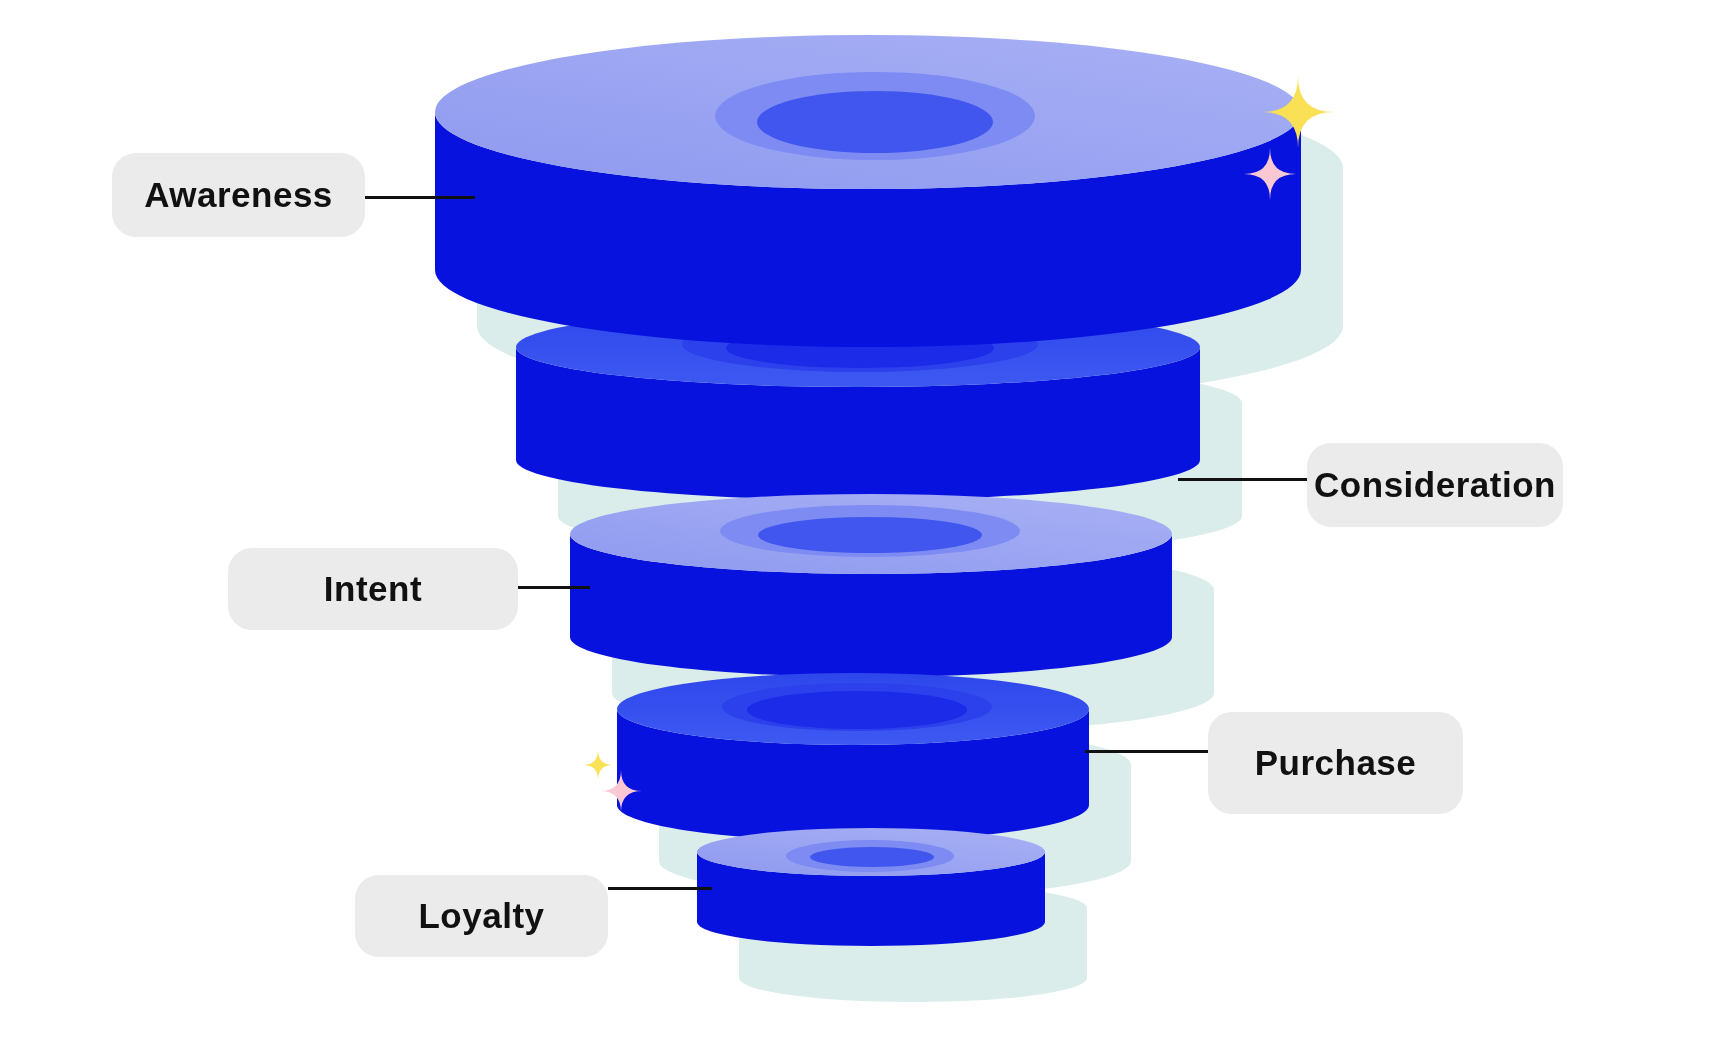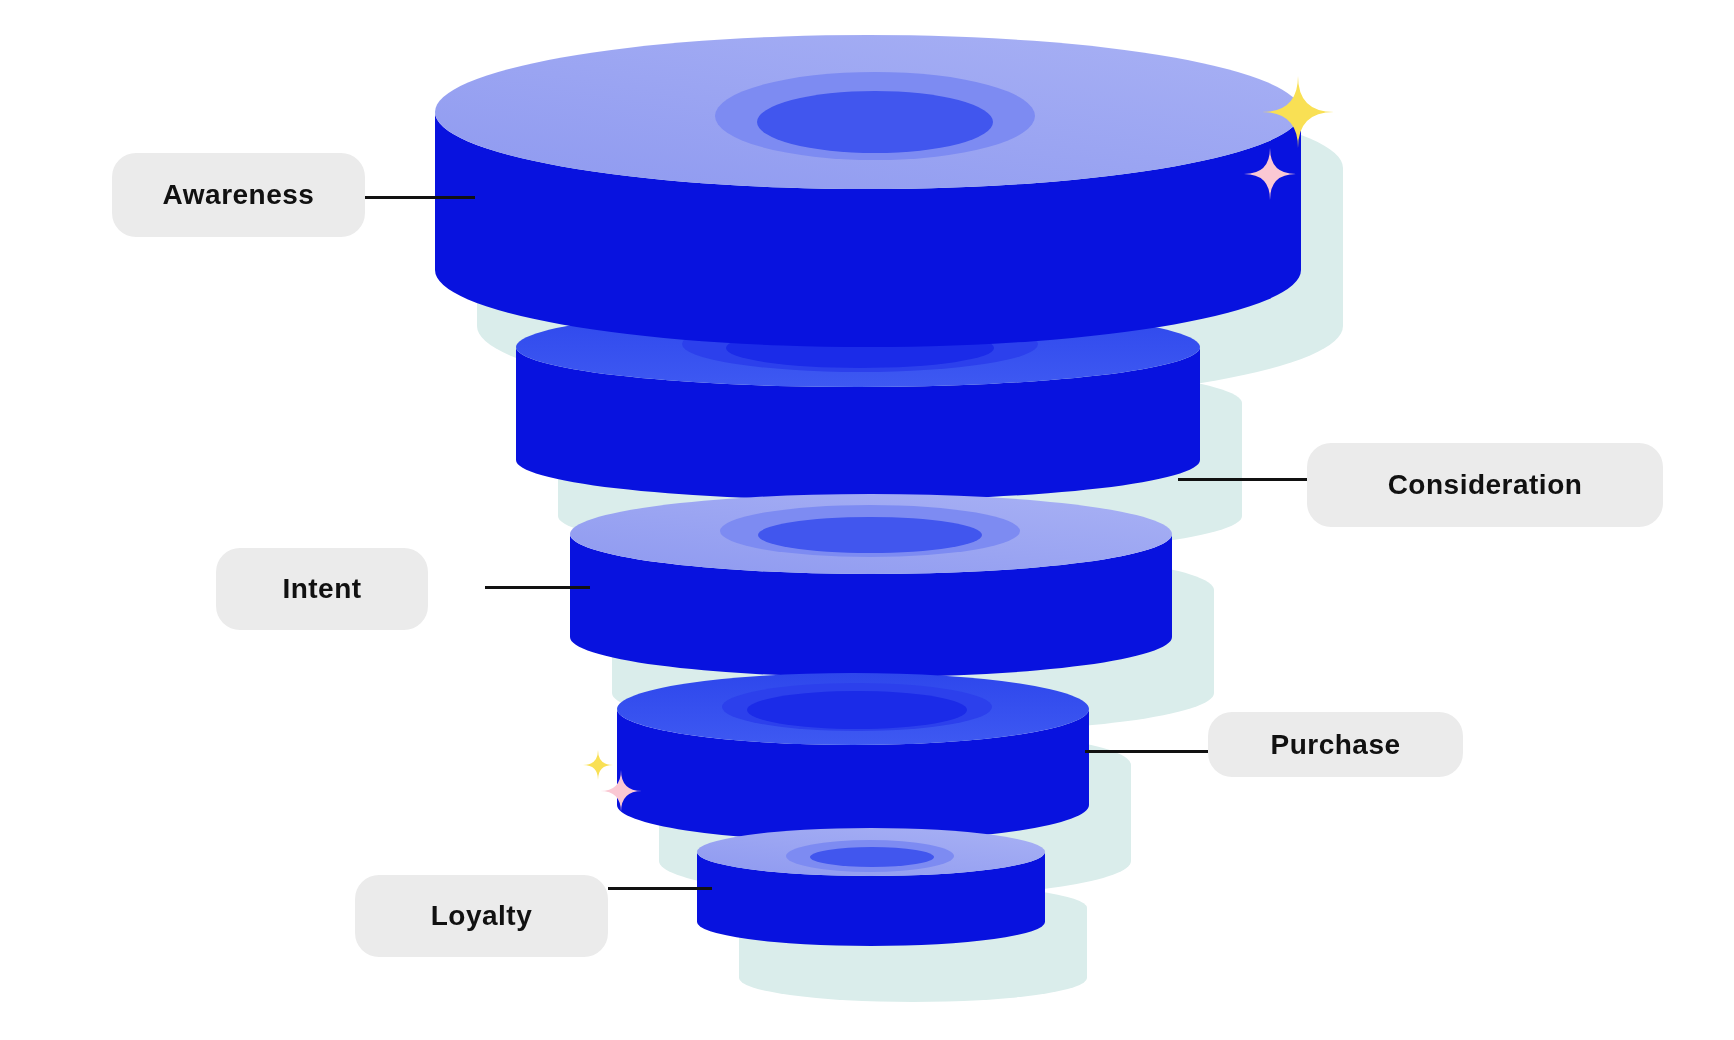--- a/index.html
+++ b/index.html
@@ -17,21 +17,21 @@
     width: 1734px; height: 1040px;
   }
   .stage-label {
     position: absolute;
     background: #ebebeb;
     border-radius: 24px;
     display: flex;
     align-items: center;
     justify-content: center;
     color: #111111;
-    font-size: 28px;
+    font-size: 35px;
     font-weight: 600;
     letter-spacing: 0.5px;
     white-space: nowrap;
   }
   .connector {
     position: absolute;
     height: 3px;
     background: #111111;
   }
 </style>
@@ -103,18 +103,18 @@
     </g>
   </svg>
 
   <div class="connector" style="left:365px; top:196px; width:110px;"></div>
   <div class="connector" style="left:1178px; top:478px; width:129px;"></div>
   <div class="connector" style="left:485px; top:586px; width:105px;"></div>
   <div class="connector" style="left:1085px; top:750px; width:123px;"></div>
   <div class="connector" style="left:608px; top:887px; width:104px;"></div>
 
   <div class="stage-label" style="left:112px; top:153px; width:253px; height:84px;">Awareness</div>
-  <div class="stage-label" style="left:1307px; top:443px; width:356px; height:84px;">Consideration</div>
-  <div class="stage-label" style="left:216px; top:548px; width:212px; height:82px;">Intent</div>
-  <div class="stage-label" style="left:1208px; top:712px; width:255px; height:65px;">Purchase</div>
+  <div class="stage-label" style="left:1307px; top:443px; width:256px; height:84px;">Consideration</div>
+  <div class="stage-label" style="left:228px; top:548px; width:290px; height:82px;">Intent</div>
+  <div class="stage-label" style="left:1208px; top:712px; width:255px; height:102px;">Purchase</div>
   <div class="stage-label" style="left:355px; top:850px; width:253px; height:82px;margin-top:25px;">Loyalty</div>
 
 </div>
 
 </body></html>

